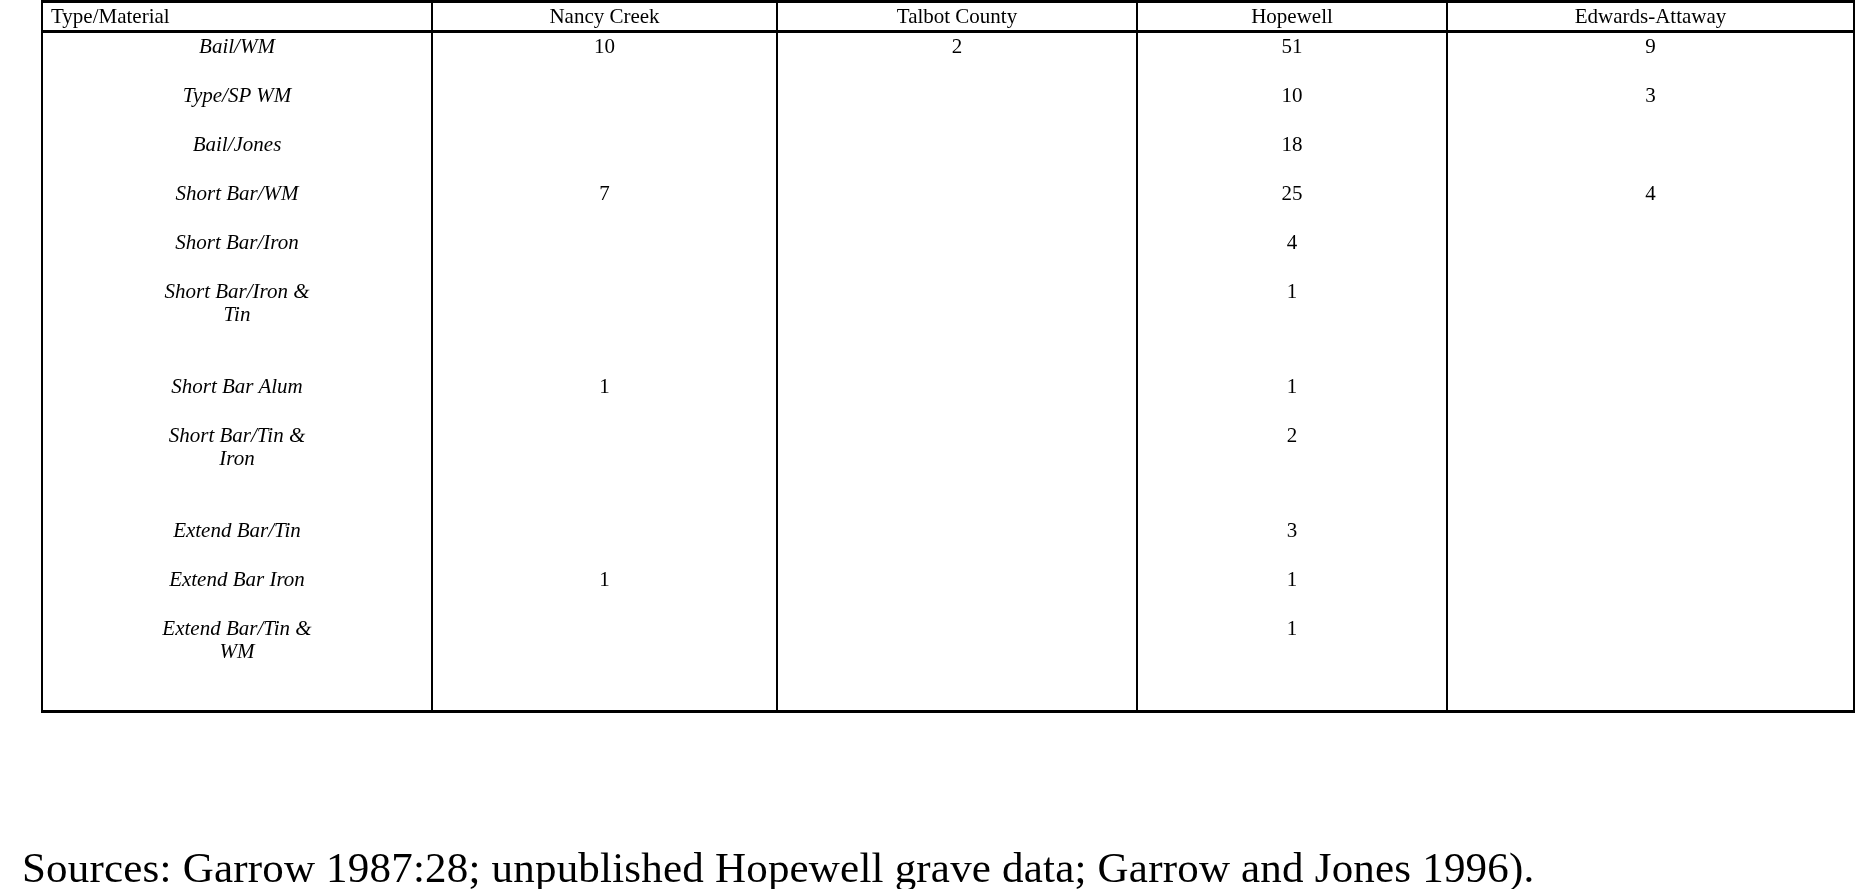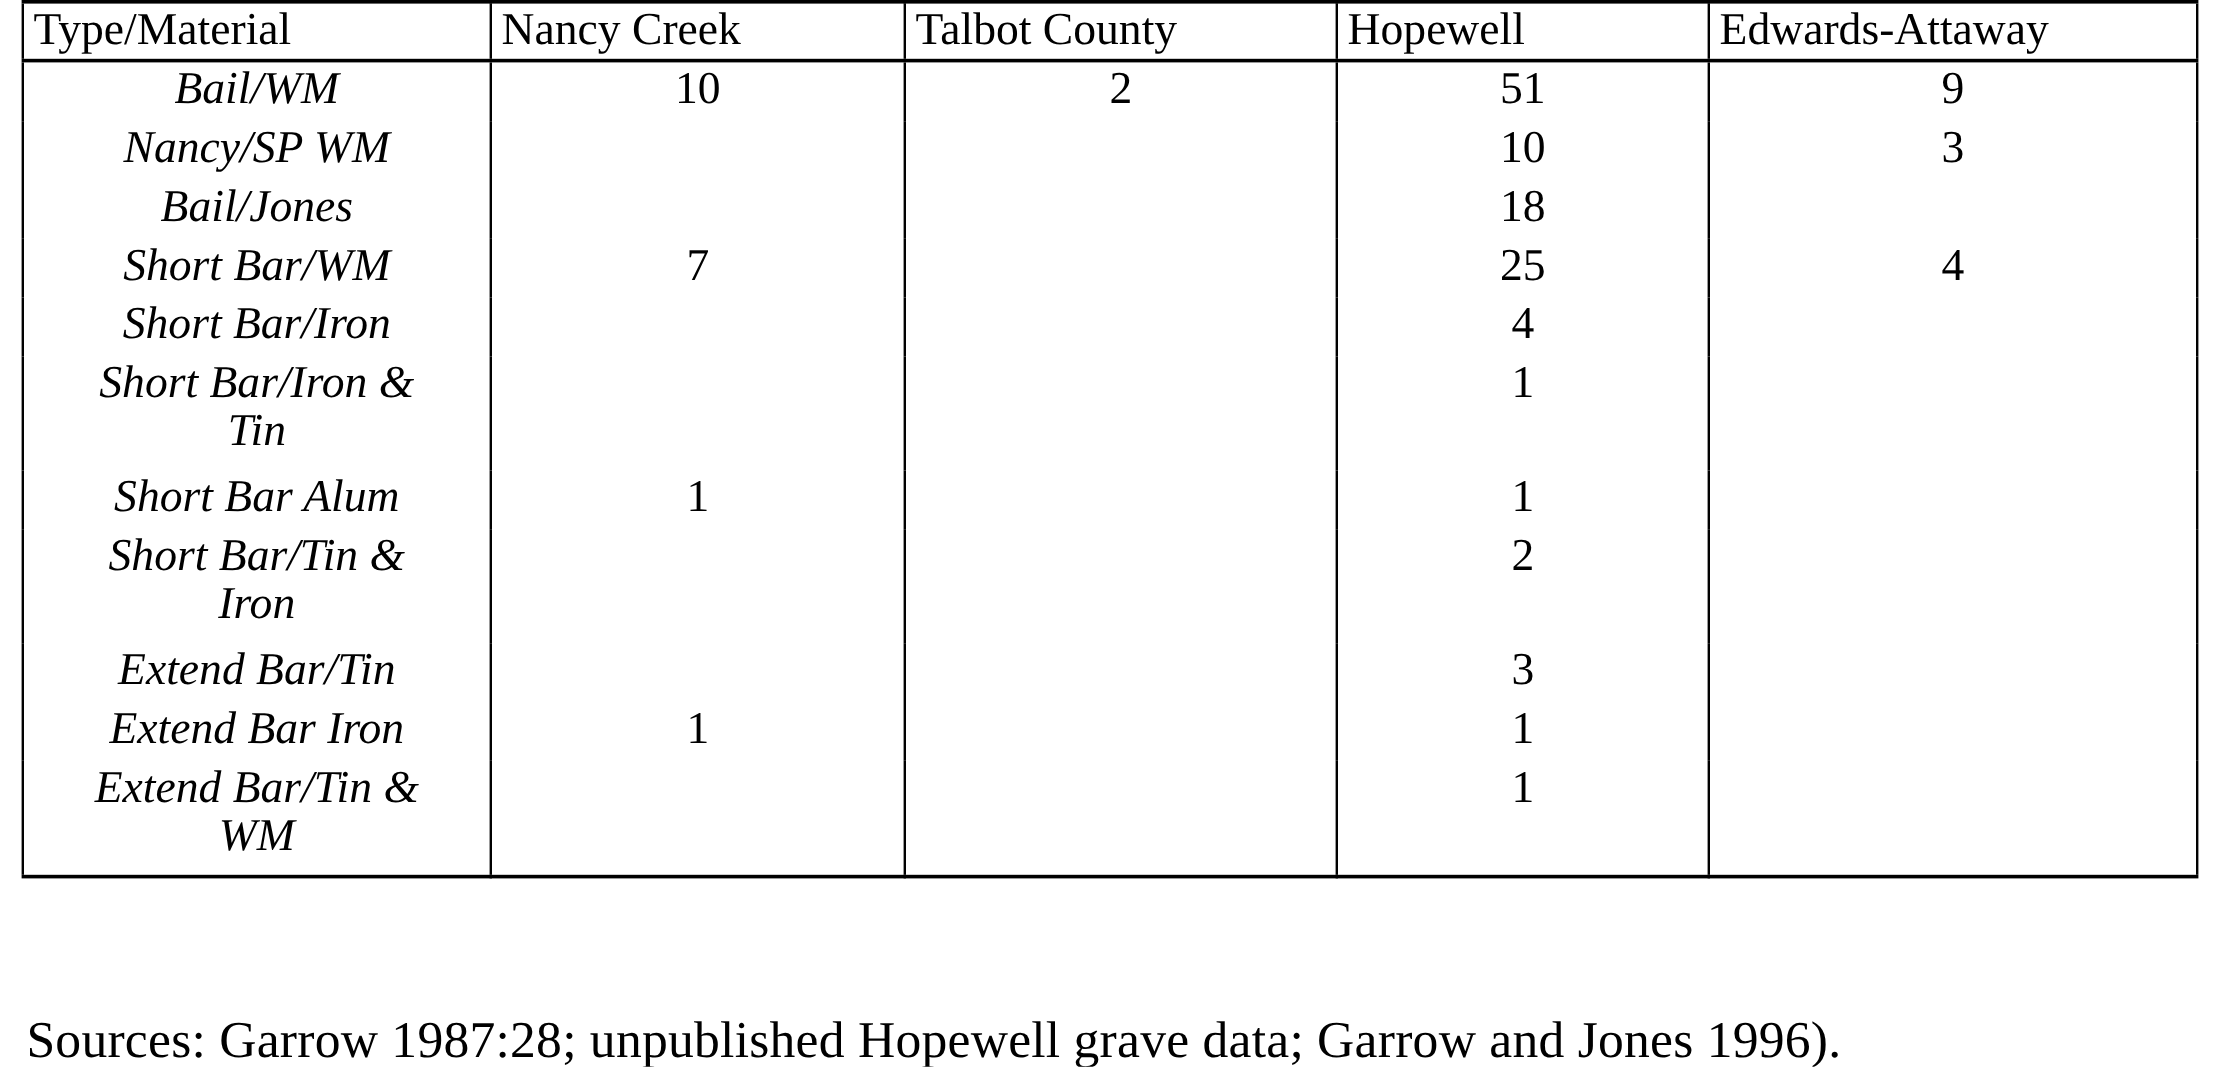--- a/index.html
+++ b/index.html
@@ -24,22 +24,23 @@
   .table-wrap {
     position: absolute;
     left: 18px;
     top: 0px;
     width: 1812px;
   }
   table.data-table {
     border-collapse: collapse;
     width: 1812px;
     table-layout: fixed;
-    font-size: 38px;
+    font-size: 21px;
     line-height: 1.07;
+    margin-left: 23px;
   }
   table.data-table col.c0 { width: 390px; }
   table.data-table col.c1 { width: 345px; }
   table.data-table col.c2 { width: 360px; }
   table.data-table col.c3 { width: 310px; }
   table.data-table col.c4 { width: 407px; }
 
   table.data-table th,
   table.data-table td {
     border-left: 2px solid #000;
@@ -48,21 +49,21 @@
     vertical-align: top;
     font-weight: normal;
   }
   
   table.data-table {
     border-top: 3px solid #000;
     border-bottom: 3px solid #000;
   }
   table.data-table thead th {
     border-bottom: 3px solid #000;
-    text-align: left;
+    text-align: center;
   }
   table.data-table thead th.row-header-cell {
     text-align: left;
   }
   table.data-table tbody td {
     text-align: center;
     height: 44px;
   }
   table.data-table tbody td.row-header-cell {
     text-align: center;
@@ -113,21 +114,21 @@
           <td class="row-header-cell">
               <span class="tall-label">Bail/WM</span>
             </td>
           <td>10</td>
           <td>2</td>
           <td>51</td>
           <td>9</td>
         </tr>
         <tr>
           <td class="row-header-cell">
-              <span class="tall-label">Nancy/SP WM</span>
+              <span class="tall-label">Type/SP WM</span>
             </td>
           <td></td>
           <td></td>
           <td>10</td>
           <td>3</td>
         </tr>
         <tr>
           <td class="row-header-cell">
               <span class="tall-label">Bail/Jones</span>
             </td>

